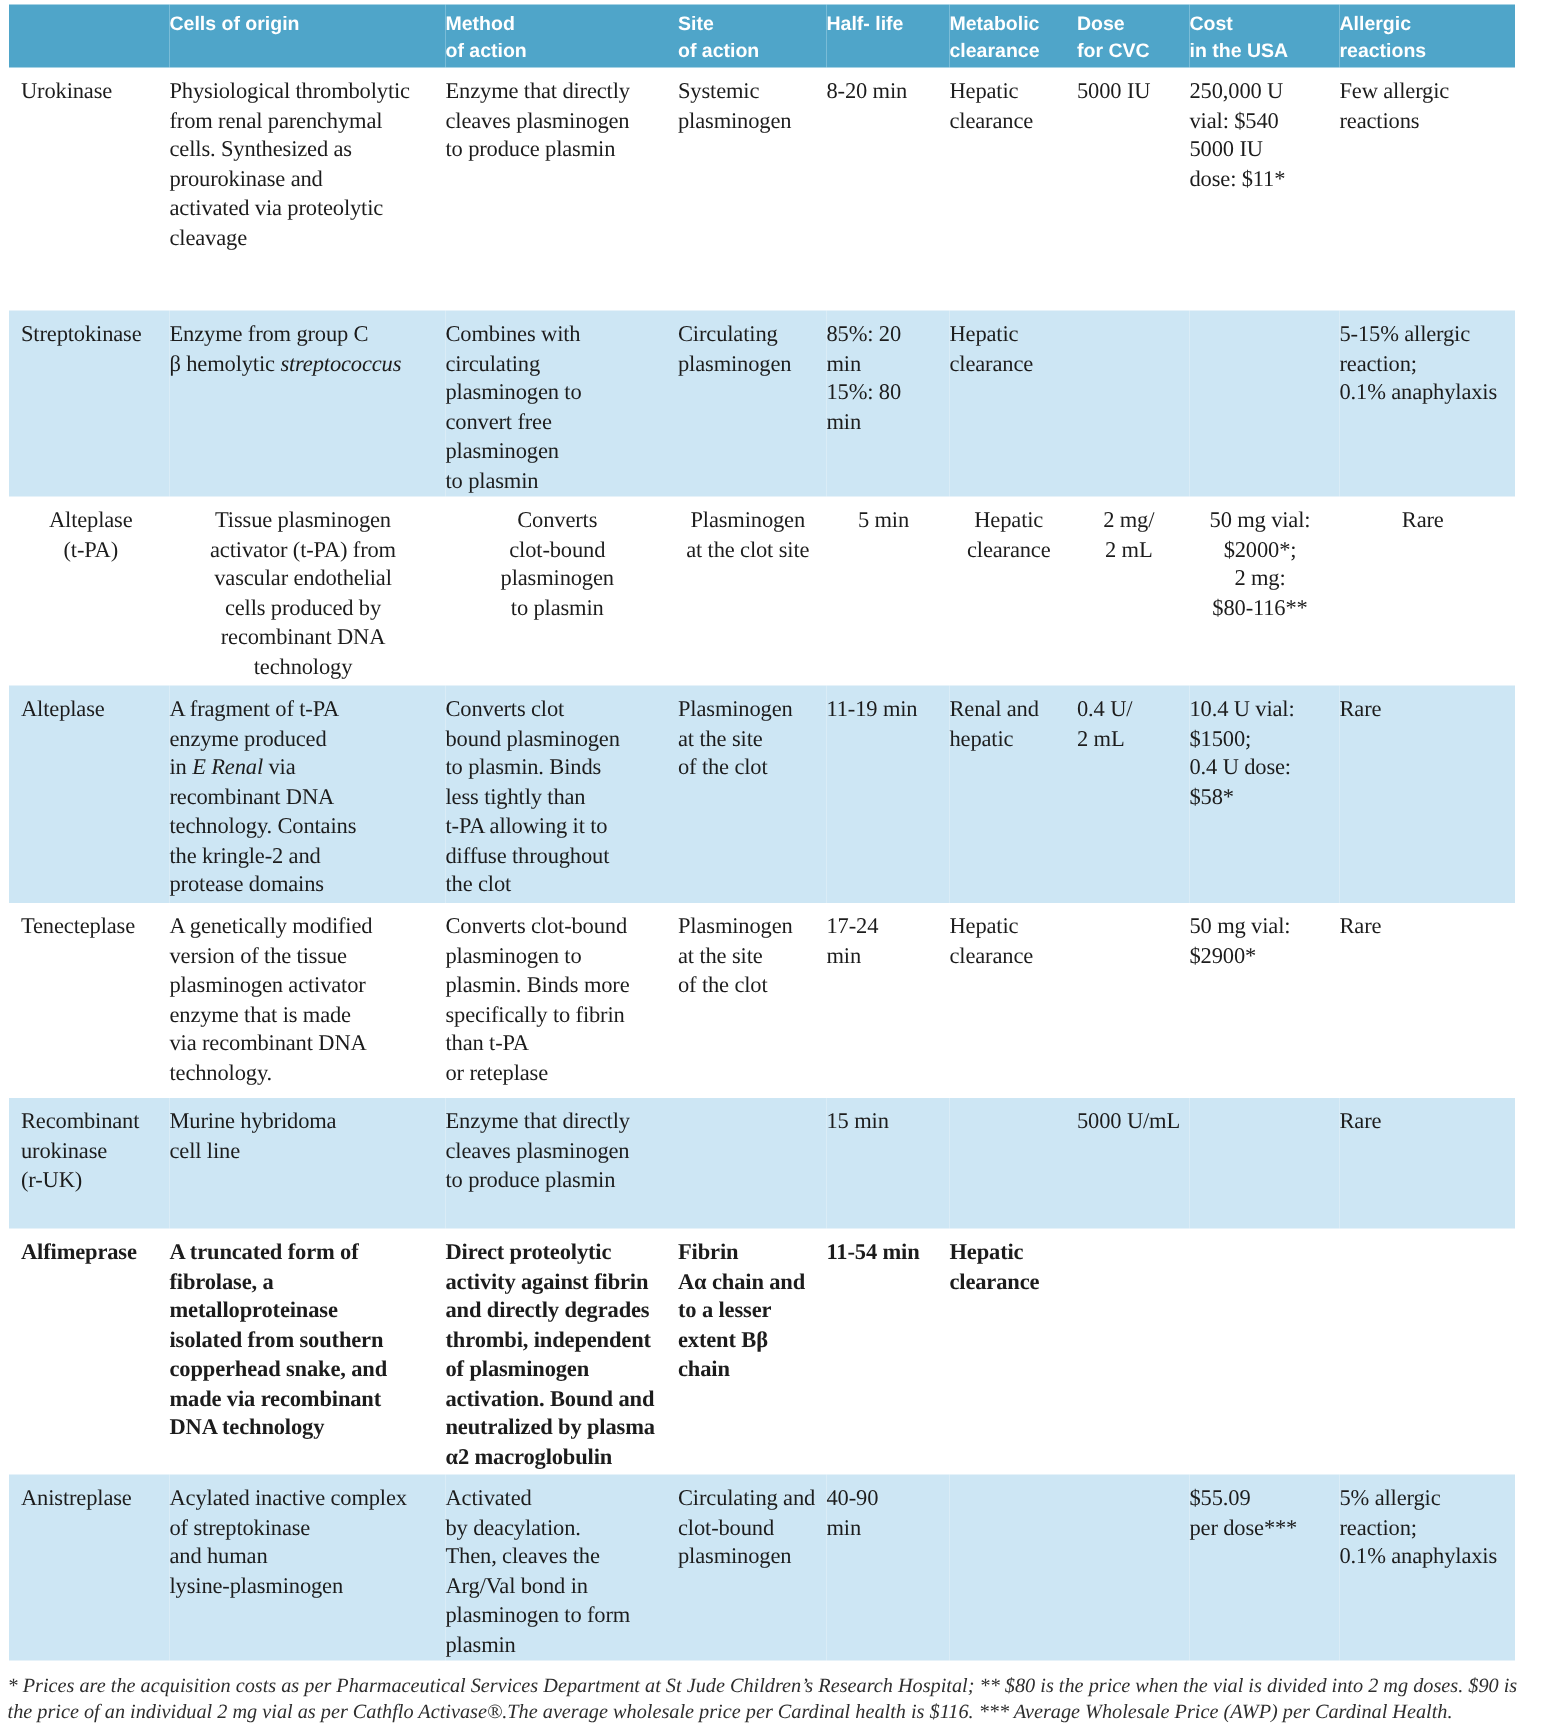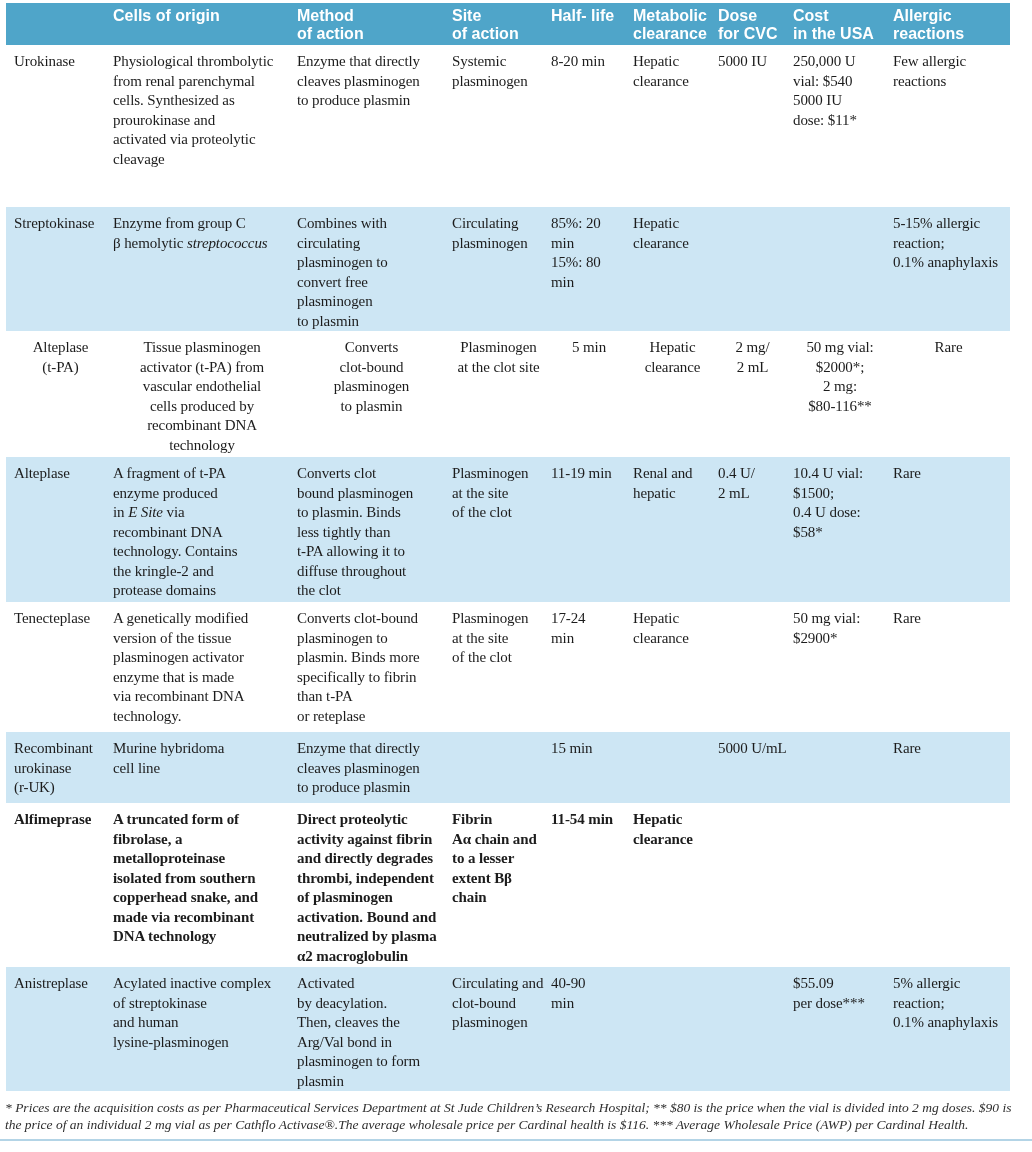--- a/index.html
+++ b/index.html
@@ -15,21 +15,21 @@
     table-layout: fixed;
     width: 1004px;
     margin-left: 6px;
   }
   thead tr { height: 42px; }
   thead th {
     background: #4fa5c9;
     color: #ffffff;
     font-family: "Liberation Sans", sans-serif;
     font-weight: bold;
-    font-size: 16px;
+    font-size: 13px;
     line-height: 17.5px;
     text-align: left;
     vertical-align: top;
     padding: 4px 4px 0 0;
     white-space: pre-line;
   }
   tbody td {
     vertical-align: top;
     font-size: 15px;
     line-height: 19.5px;
@@ -38,21 +38,21 @@
     padding: 7px 6px 0 0;
     white-space: pre-line;
   }
   th:first-child, td:first-child { padding-left: 8px; }
   tbody tr:nth-child(even) { background: #cde6f4; }
   tbody tr:nth-child(1) { height: 162px; }
   tbody tr:nth-child(2) { height: 124px; }
   tbody tr:nth-child(3) { height: 126px; text-align: center; }
   tbody tr:nth-child(4) { height: 145px; }
   tbody tr:nth-child(5) { height: 130px; }
-  tbody tr:nth-child(6) { height: 71px; }
+  tbody tr:nth-child(6) { height: 87px; }
   tbody tr:nth-child(7) { height: 164px; font-weight: bold; }
   tbody tr:nth-child(8) { height: 123px; }
   .footnote {
     width: 1032px;
     font-style: italic;
     font-size: 13.5px;
     line-height: 17px;
     color: #2e2e2e;
     padding: 8px 4px 6px 5px;
     border-bottom: 2px solid #b3d4e6;
@@ -164,21 +164,21 @@
           <td>50 mg vial:
 $2000*;
 2 mg:
 $80-116**</td>
           <td>Rare</td>
         </tr>
         <tr>
           <td>Alteplase</td>
           <td><span>A fragment of t-PA
 enzyme produced
-in </span><i>E Site</i><span> via
+in </span><i>E Renal</i><span> via
 recombinant DNA
 technology.  Contains
 the kringle-2 and
 protease domains</span></td>
           <td>Converts clot
 bound plasminogen
 to plasmin.  Binds
 less tightly than
 t-PA allowing it to
 diffuse throughout

